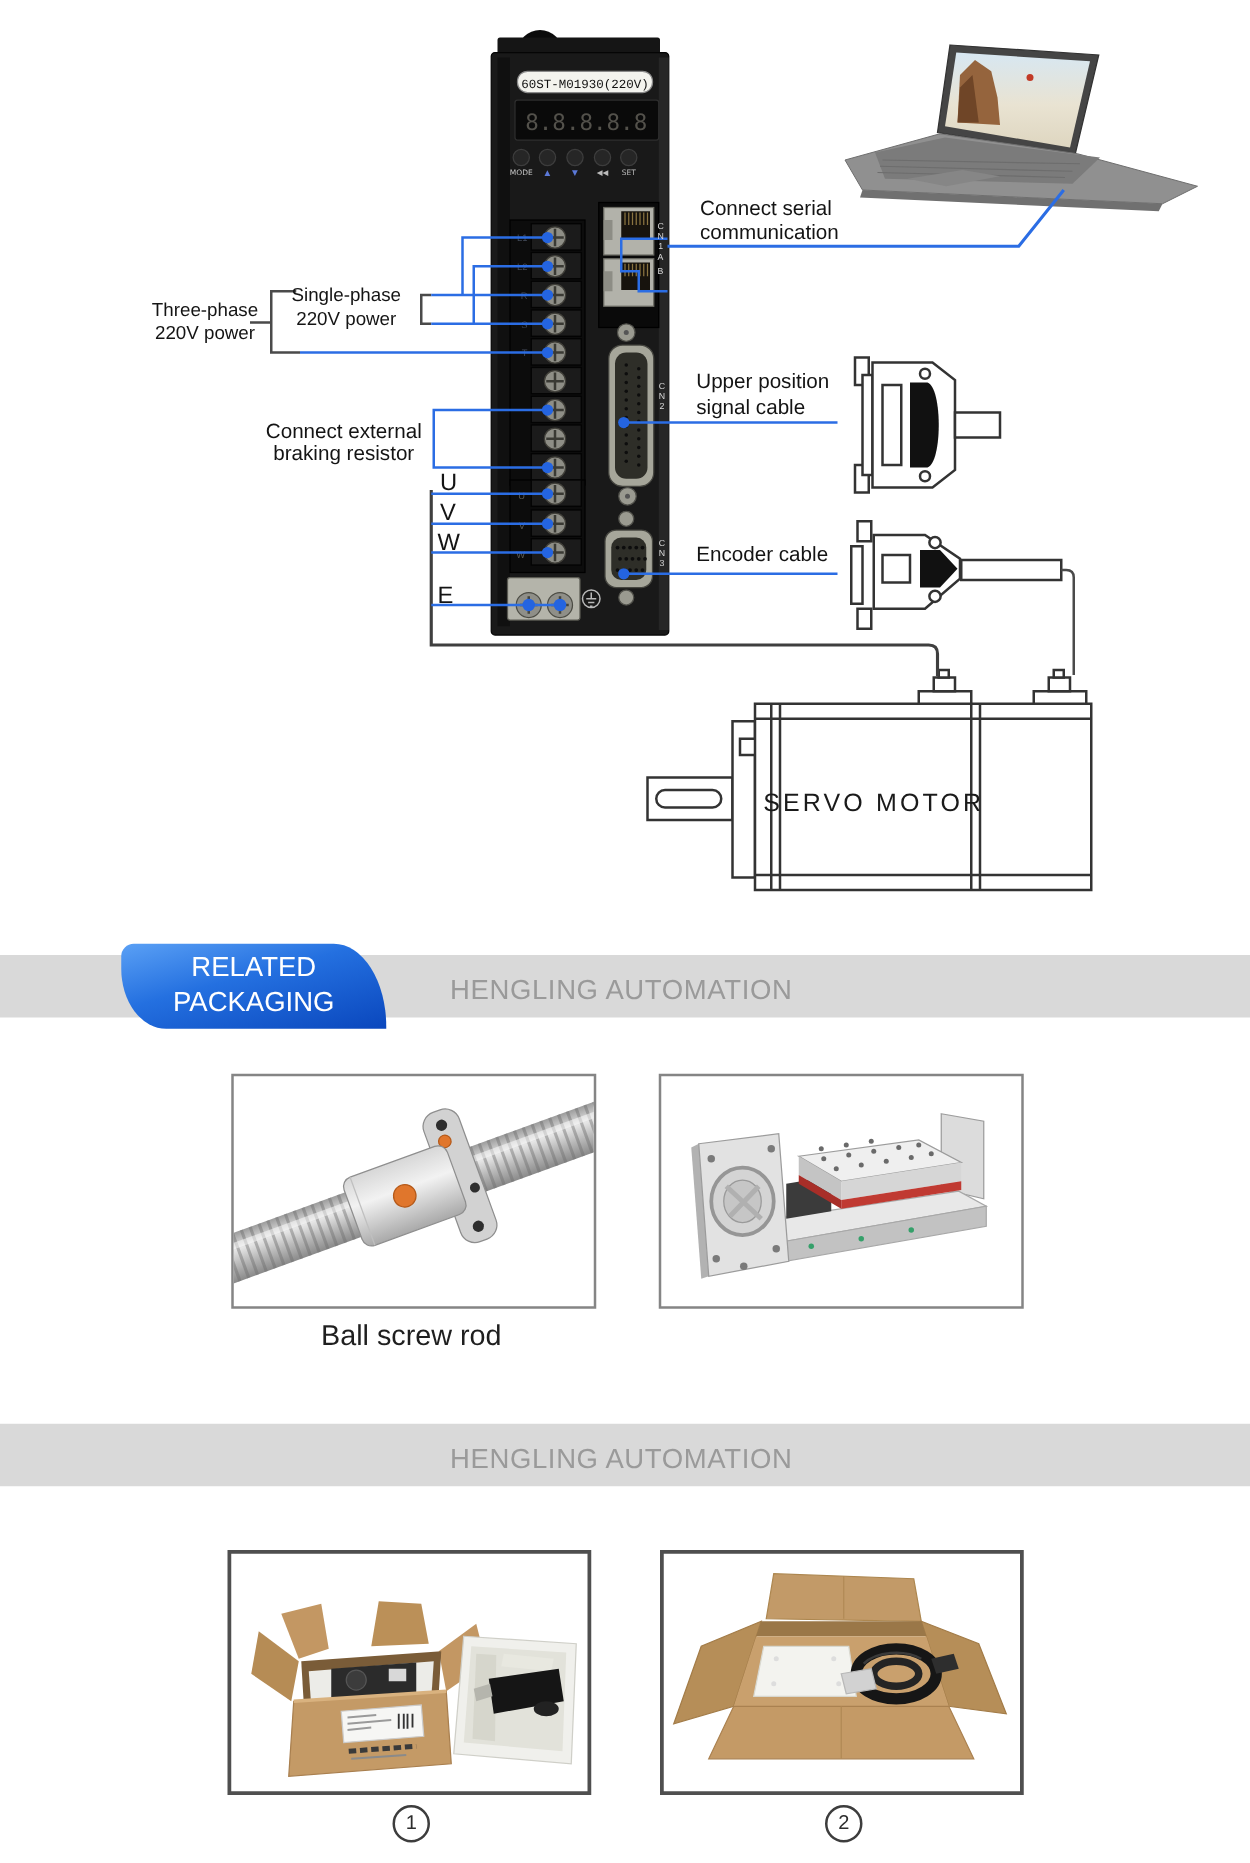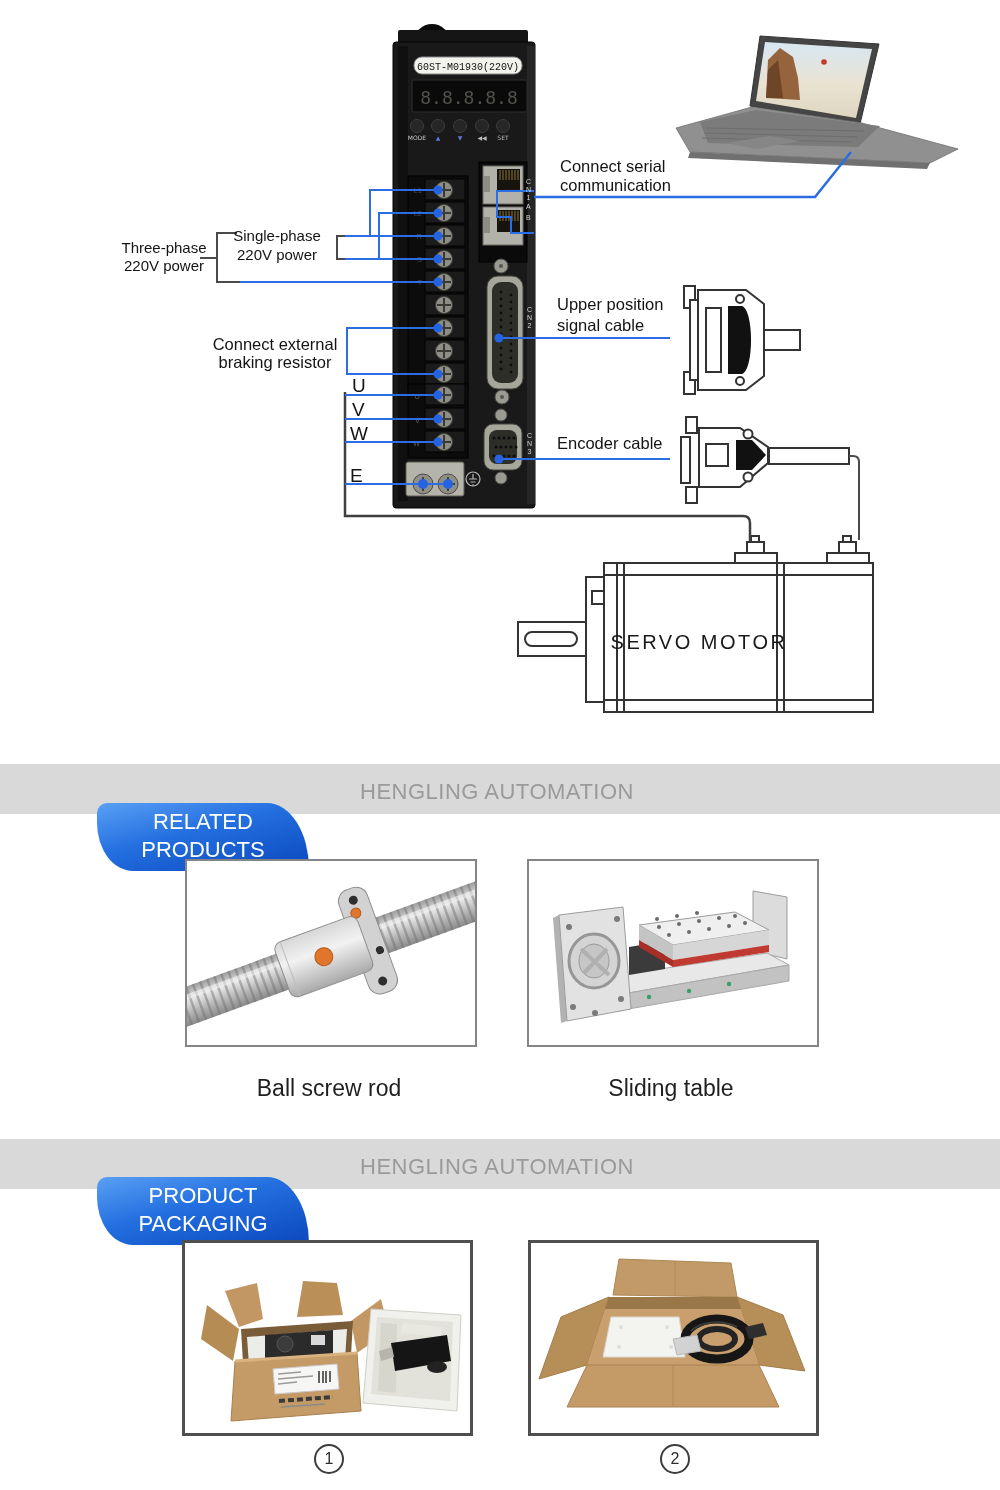--- a/index.html
+++ b/index.html
@@ -17,24 +17,24 @@
   .tmllbl{font-size:7.5px;fill:#4c5566;opacity:.85;}
   .tmllbl2{font-size:7.5px;fill:#63635d;opacity:.9;}
   .motortxt{font-size:20px;letter-spacing:2.5px;fill:#1a1a1a;}
   .vlabel{position:absolute;writing-mode:vertical-rl;text-orientation:upright;
           font-size:7px;line-height:7px;color:#d9d9d9;letter-spacing:1px;}
   .vtiny{position:absolute;font-size:7px;color:#d9d9d9;}
   .bar{position:absolute;left:0;width:1000px;height:50px;background:#d9d9d9;}
   .badge{position:absolute;left:97px;width:212px;height:68px;box-sizing:border-box;
          background:linear-gradient(165deg,#5aa0f5 0%,#2470e0 42%,#0a47bd 100%);
          color:#fff;text-align:center;font-size:22px;line-height:28px;padding-top:5px;
-         border-radius:10px 42px 0 36px / 10px 66px 0 48px;margin-top:48px;}
+         border-radius:10px 42px 0 36px / 10px 66px 0 48px;}
   .brand{position:absolute;left:360px;font-size:22px;color:#9a9a9a;letter-spacing:.5px;}
   .prodcard{position:absolute;width:288px;height:184px;border:2px solid #858585;background:#fff;}
-  .prodcap{position:absolute;width:288px;text-align:center;font-size:23px;color:#1f1f1f;margin-top:20px;}
+  .prodcap{position:absolute;width:288px;text-align:center;font-size:23px;color:#1f1f1f;}
   .packcard{position:absolute;width:285px;height:190px;border:3px solid #4f4f4f;background:#fff;}
   .numcir{position:absolute;width:26px;height:26px;border:2px solid #3d3d3d;border-radius:50%;
           text-align:center;line-height:26px;font-size:16px;color:#2d2d2d;background:#fff;}
 </style>
 </head>
 <body>
 
 <div class="page">
 
   <svg class="abs" style="left:0;top:0" width="1000" height="745" viewBox="0 0 1000 745">
@@ -288,21 +288,21 @@
 
   <div class="vlabel" style="left:525px;top:178px">CN1</div>
   <div class="vtiny" style="left:526px;top:203px">A</div>
   <div class="vtiny" style="left:526px;top:214px">B</div>
   <div class="vlabel" style="left:526px;top:306px">CN2</div>
   <div class="vlabel" style="left:526px;top:432px">CN3</div>
 
   <div class="bar" style="top:764px"></div>
   <div class="badge" style="top:755px">
     <div>RELATED</div>
-    <div>PRODUCTS</div>
+    <div>PACKAGING</div>
   </div>
   <div class="brand" style="top:779px">HENGLING AUTOMATION</div>
 
   <div class="prodcard" style="left:185px;top:859px">
     <svg width="288" height="184" viewBox="0 0 288 184">
       <defs>
         <linearGradient id="rodg" x1="0" y1="0" x2="0" y2="1">
           <stop offset="0" stop-color="#9c9c9c"></stop>
             <stop offset=".35" stop-color="#e6e6e6"></stop>
           <stop offset=".65" stop-color="#b9b9b9"></stop>
@@ -369,27 +369,22 @@
       <path d="M52,88 L80,114 M55,112 L78,88" stroke="#b0b0b0" stroke-width="4"></path>
       <g fill="#7a7a7a">
         <circle cx="40" cy="66" r="3"></circle>
           <circle cx="88" cy="58" r="3"></circle>
         <circle cx="44" cy="146" r="3"></circle>
           <circle cx="92" cy="138" r="3"></circle>
           <circle cx="66" cy="152" r="3"></circle>
       </g>
     </svg>
   </div>
-  <div class="prodcap" style="left:527px;top:1055px">Sliding table</div>
 
   <div class="bar" style="top:1139px"></div>
-  <div class="badge" style="top:1129px">
-    <div>PRODUCT</div>
-    <div>PACKAGING</div>
-  </div>
   <div class="brand" style="top:1154px">HENGLING AUTOMATION</div>
 
   <div class="packcard" style="left:182px;top:1240px">
     <svg width="285" height="190" viewBox="0 0 285 190">
       <polygon points="48,118 16,96 22,62 54,86" fill="#b68c55"></polygon>
       <polygon points="54,84 40,48 72,40 78,76" fill="#c39763"></polygon>
       <polygon points="112,74 118,38 152,40 158,72" fill="#bb9058"></polygon>
       <polygon points="172,110 204,88 196,56 166,78" fill="#c39763"></polygon>
       <polygon points="56,86 168,78 166,112 58,120" fill="#7a5c38"></polygon>
       <polygon points="62,94 162,86 160,116 64,122" fill="#ecece8"></polygon>

